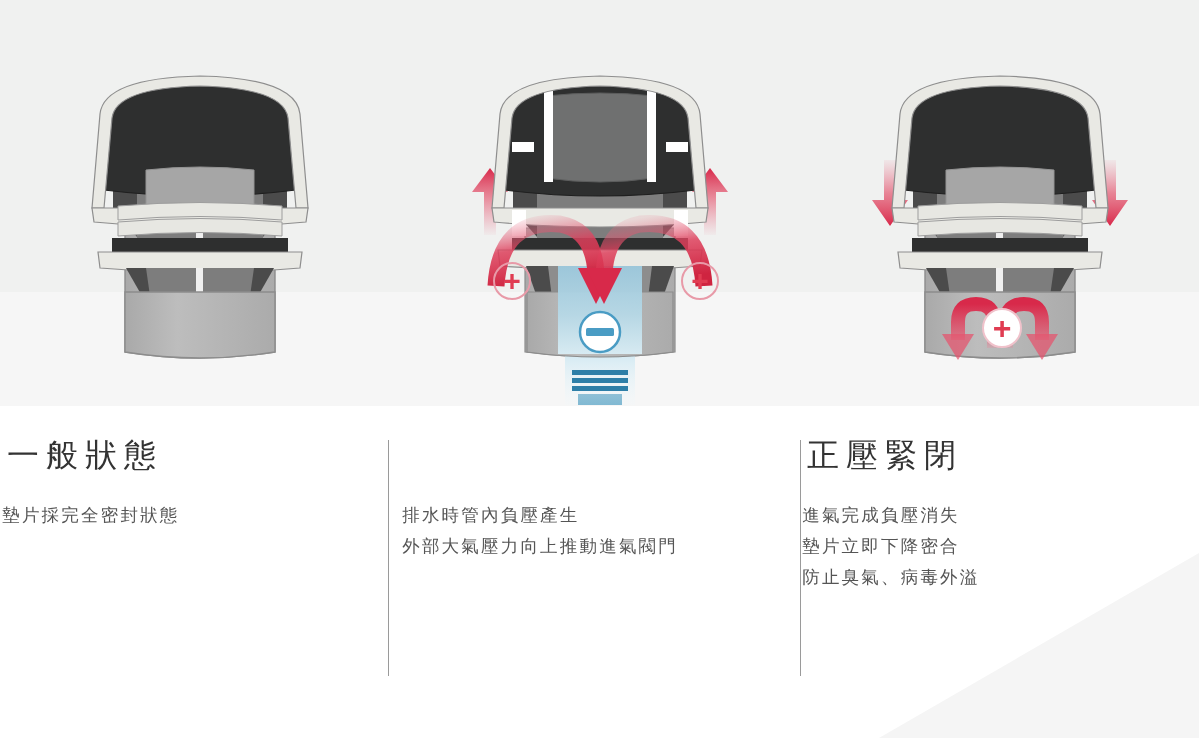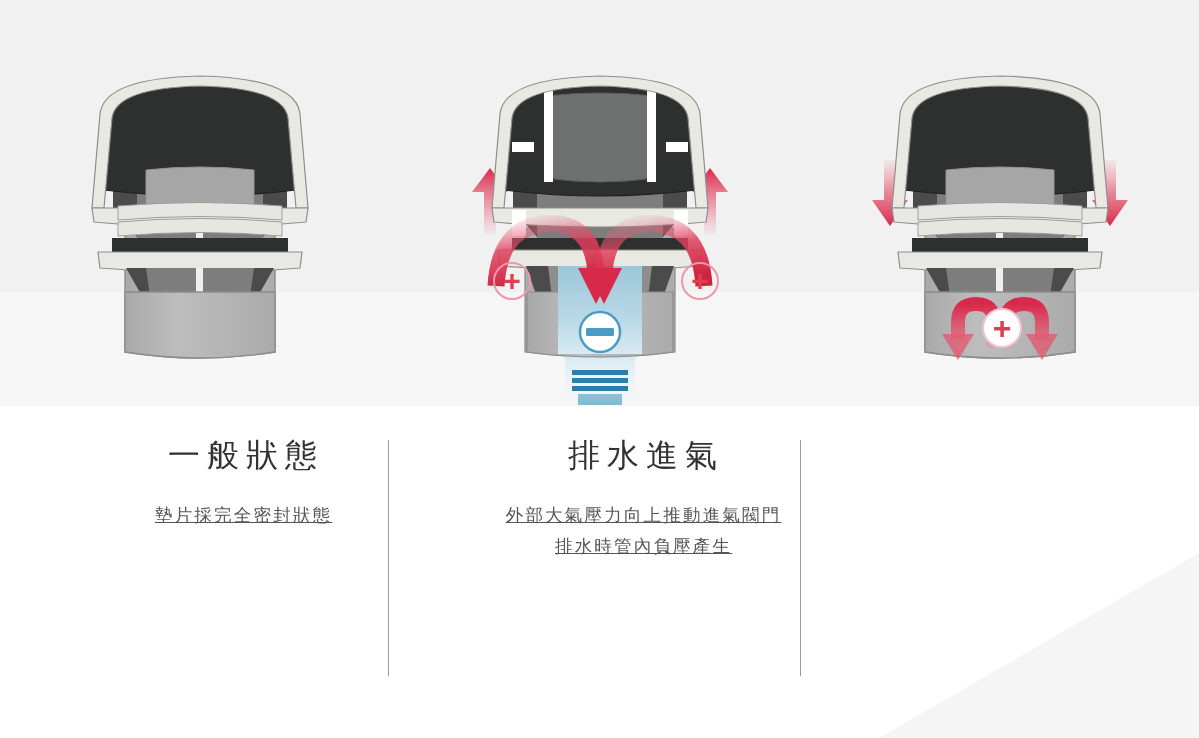--- a/index.html
+++ b/index.html
@@ -73,43 +73,41 @@
     background: #9a9a9a;
   }
   .divider-1 { left: 388px; }
   .divider-2 { left: 800px; }
 
   
   .caption {
     position: absolute;
     left: 0;
     width: 399px;
-    text-align: center;
     color: #3a3a3a;
-    margin-left: 43px;
   }
   .cap-title {
     top: 432px;
     font-size: 32px;
     letter-spacing: 7px;
     text-indent: 7px;
     font-weight: 400;
     color: #333333;
     line-height: 46px;
   }
   .cap-lines {
     top: 500px;
     font-size: 17.5px;
     letter-spacing: 2.2px;
     text-indent: 2.2px;
     line-height: 31px;
     color: #555555;
     font-weight: 400;
   }
-  .cap-line { display: block; white-space: nowrap; text-decoration: underline; }
+  .cap-line { display: block; white-space: nowrap; }
 </style>
 </head>
 <body>
 
 <div id="page">
 
   <div class="band-top"></div>
   <div class="band-mid"></div>
   <div class="band-bottom"></div>
   <div class="corner-wedge"></div>
@@ -282,24 +280,23 @@
         </svg>
       </div>
 
       <div style="position:absolute;left:93px;top:262px;width:34px;height:34px;border-radius:50%;border:2px solid #e89aa8;display:flex;align-items:center;justify-content:center;">
         <span style="color:#e03c52;font-size:30px;line-height:28px;font-weight:700;">+</span>
       </div>
       <div style="position:absolute;left:281px;top:262px;width:34px;height:34px;border-radius:50%;border:2px solid #e89aa8;display:flex;align-items:center;justify-content:center;">
         <span style="color:#e03c52;font-size:30px;line-height:28px;font-weight:700;">+</span>
       </div>
 
-      <div class="caption cap-title">排水進氣</div>
       <div class="caption cap-lines">
+        <span class="cap-line">排水時管內負壓產生</span>
         <span class="cap-line">外部大氣壓力向上推動進氣閥門</span>
-        <span class="cap-line">排水時管內負壓產生</span>
       </div>
     </div>
 
     <div class="panel panel-3">
       <div class="art">
         <svg width="399" height="345" viewBox="0 0 399 345" xmlns="http://www.w3.org/2000/svg">
           <defs>
             <linearGradient id="p3pipe" x1="0" y1="0" x2="1" y2="0">
               <stop offset="0%" stop-color="#a9a9a9"></stop>
               <stop offset="35%" stop-color="#bdbdbd"></stop>
@@ -365,16 +362,22 @@
             <path d="M206 288 L206 262 Q206 244 224 244 Q242 244 242 262 L242 280" fill="none" stroke="url(#redU)" stroke-width="14"></path>
             <path d="M226 274 L258 274 L242 300 Z" fill="#e4566f" opacity="0.75"></path>
           </g>
         </svg>
       </div>
 
       <div style="position:absolute;left:182px;top:308px;width:36px;height:36px;border-radius:50%;background:#ffffff;border:2px solid #f0c2cb;display:flex;align-items:center;justify-content:center;">
         <span style="color:#e03c52;font-size:32px;line-height:30px;font-weight:700;">+</span>
       </div>
 
+      <div class="caption cap-title">正壓緊閉</div>
+      <div class="caption cap-lines">
+        <span class="cap-line">進氣完成負壓消失</span>
+        <span class="cap-line">墊片立即下降密合</span>
+        <span class="cap-line">防止臭氣、病毒外溢</span>
+      </div>
     </div>
 
   </div>
 </div>
 
 </body></html>

